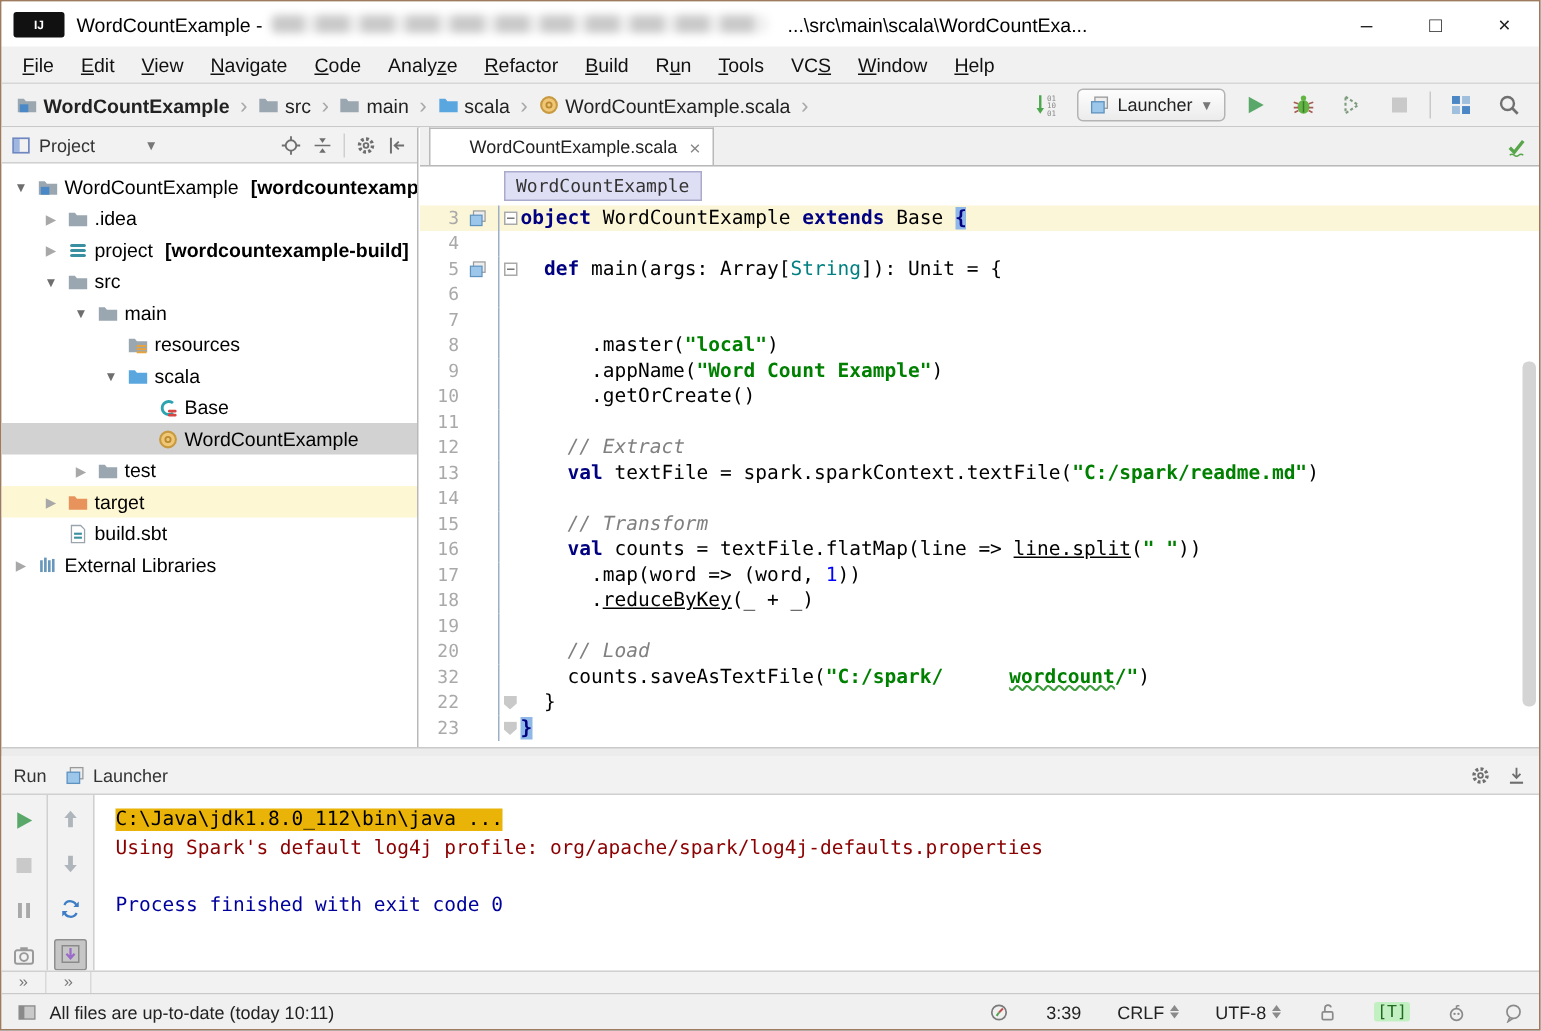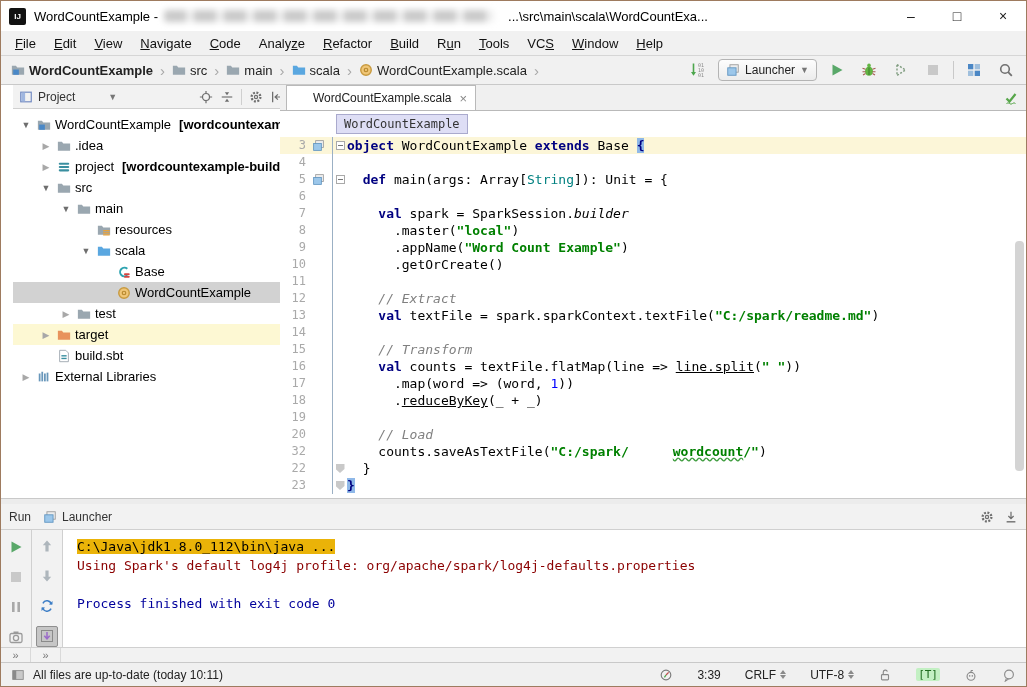--- a/index.html
+++ b/index.html
@@ -10,21 +10,21 @@
     font-family:"Liberation Sans", sans-serif; font-size:13px; color:#1a1a1a;
   }
   .ic { display:inline-block; width:16px; height:16px; vertical-align:middle; flex:none; }
   .ic svg { width:100%; height:100%; display:block; }
   .ic14 { width:14px; height:14px; }
   .ic12 { width:12px; height:12px; }
 
   
   .titlebar { position:absolute; left:0; top:0; width:100%; height:30px; background:#fff;
     display:flex; align-items:center; padding-left:8px; }
-  .app-logo { width:17px; height:17px; background:#111; color:#fff; font-size:8px; font-weight:bold;
+  .app-logo { width:34px; height:17px; background:#111; color:#fff; font-size:8px; font-weight:bold;
     display:flex; align-items:center; justify-content:center; border-radius:2px; }
   .title-text { margin-left:8px; font-size:13px; color:#000; white-space:nowrap; }
   .blur-path { display:inline-block; height:12px; width:330px; margin:0 6px; vertical-align:middle;
     background:repeating-linear-gradient(90deg,#c9c9c9 0 22px,#efefef 22px 30px); filter:blur(3px); border-radius:3px; }
   .win-controls { margin-left:auto; display:flex; height:30px; }
   .win-btn { width:46px; height:30px; display:flex; align-items:center; justify-content:center;
     font-size:14px; color:#222; cursor:default; }
 
   
   .menubar { position:absolute; left:0; top:30px; width:100%; height:25px; background:#f1f1f1;
@@ -43,21 +43,21 @@
   .tb-right { margin-left:auto; display:flex; align-items:center; gap:8px; }
   .tb-btn { width:24px; height:22px; display:flex; align-items:center; justify-content:center; border-radius:3px; }
   .combo { display:flex; align-items:center; gap:5px; border:1px solid #b4b4b4; border-radius:4px;
     background:linear-gradient(#fdfdfd,#ececec); height:22px; padding:0 7px; }
   .combo .lbl { font-size:12px; color:#222; }
   .combo .arr { font-size:9px; color:#777; }
   .tb-sep { width:1px; height:18px; background:#c9c9c9; }
 
   
   .main { position:absolute; left:0; top:84px; width:100%; height:413px; }
-  .project-panel { position:absolute; left:12px; top:0; width:278px; height:100%;
+  .project-panel { position:absolute; left:0; top:0; width:278px; height:100%;
     border-right:1px solid #b9b9b9; background:#fff; }
   .pp-header { height:24px; background:#f2f2f2; border-bottom:1px solid #d0d0d0;
     display:flex; align-items:center; padding:0 6px; gap:5px; }
   .pp-title { font-size:12px; color:#333; }
   .pp-arr { font-size:9px; color:#777; margin-left:28px;}
   .pp-icons { margin-left:auto; display:flex; align-items:center; gap:7px; }
   .pp-sep { width:1px; height:16px; background:#cfcfcf; }
   .tree { padding-top:5px; overflow:hidden; }
   .trow { height:21px; display:flex; align-items:center; gap:4px; white-space:nowrap; }
   .trow.sel { background:#d2d2d2; }
@@ -538,21 +538,20 @@
           <div class="cl">
             <span class="ln">6</span>
             <span class="gmark"></span>
             <span class="fold"></span>
             <pre class="ct"></pre>
           </div>
           <div class="cl">
             <span class="ln">7</span>
             <span class="gmark"></span>
             <span class="fold"></span>
-            <pre class="ct"><span class="sg-p">    </span><span class="sg-k">val</span><span class="sg-p"> spark = SparkSession.</span><span class="sg-i">builder</span></pre>
           </div>
           <div class="cl">
             <span class="ln">8</span>
             <span class="gmark"></span>
             <span class="fold"></span>
             <pre class="ct"><span class="sg-p">      .master(</span><span class="sg-s">"local"</span><span class="sg-p">)</span></pre>
           </div>
           <div class="cl">
             <span class="ln">9</span>
             <span class="gmark"></span>

